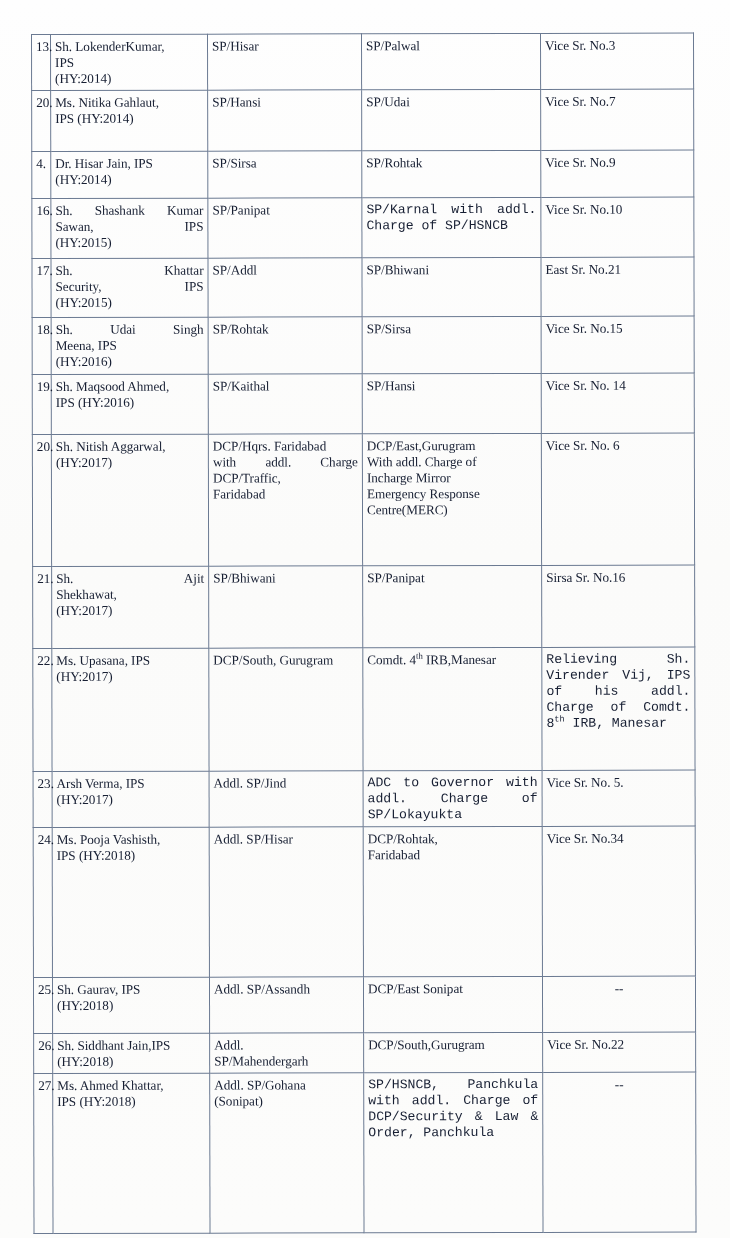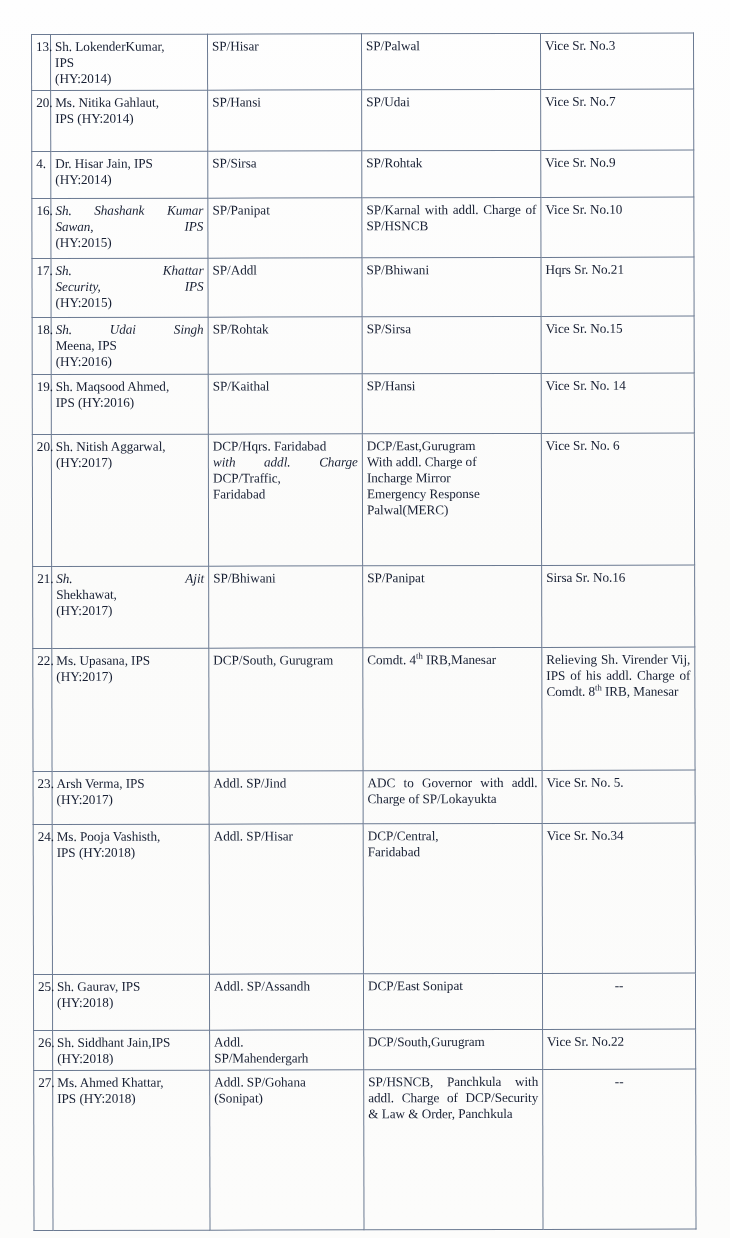--- a/index.html
+++ b/index.html
@@ -66,24 +66,24 @@
   td.sr {
     text-align: left;
     padding-left: 3px;
     padding-right: 1px;
     white-space: nowrap;
   }
 
   .just {
     text-align: justify;
     text-align-last: justify;
-    font-style: italic;
   }
   .just-last-left {
     text-align: justify;
+    font-family: Liberation Mono, monospace;
   }
   .dash {
     text-align: center;
     padding-top: 3px;
   }
   sup {
     font-size: 0.66em;
     vertical-align: super;
     line-height: 0;
   }
@@ -153,21 +153,21 @@
 
       <tr style="height:59px">
         <td class="sr">17.</td>
         <td>
           <span class="ln just">Sh. Khattar</span>
           <span class="ln just">Security, IPS</span>
           <span class="ln">(HY:2015)</span>
         </td>
         <td>SP/Addl</td>
         <td>SP/Bhiwani</td>
-        <td>Hqrs Sr. No.21</td>
+        <td>East Sr. No.21</td>
       </tr>
 
       <tr style="height:52px">
         <td class="sr">18.</td>
         <td>
           <span class="ln just">Sh. Udai Singh</span>
           <span class="ln">Meena, IPS</span>
           <span class="ln">(HY:2016)</span>
         </td>
         <td>SP/Rohtak</td>
@@ -196,21 +196,21 @@
           <span class="ln">DCP/Hqrs. Faridabad</span>
           <span class="ln just">with addl. Charge</span>
           <span class="ln">DCP/Traffic,</span>
           <span class="ln">Faridabad</span>
         </td>
         <td>
           <span class="ln">DCP/East,Gurugram</span>
           <span class="ln">With addl. Charge of</span>
           <span class="ln">Incharge Mirror</span>
           <span class="ln">Emergency Response</span>
-          <span class="ln">Palwal(MERC)</span>
+          <span class="ln">Centre(MERC)</span>
         </td>
         <td>Vice Sr. No. 6</td>
       </tr>
 
       <tr style="height:82px">
         <td class="sr">21.</td>
         <td>
           <span class="ln just">Sh. Ajit</span>
           <span class="ln">Shekhawat,</span>
           <span class="ln">(HY:2017)</span>
@@ -243,21 +243,21 @@
       </tr>
 
       <tr style="height:150px">
         <td class="sr">24.</td>
         <td>
           <span class="ln">Ms. Pooja Vashisth,</span>
           <span class="ln">IPS (HY:2018)</span>
         </td>
         <td>Addl. SP/Hisar</td>
         <td>
-          <span class="ln">DCP/Central,</span>
+          <span class="ln">DCP/Rohtak,</span>
           <span class="ln">Faridabad</span>
         </td>
         <td>Vice Sr. No.34</td>
       </tr>
 
       <tr style="height:56px">
         <td class="sr">25.</td>
         <td>
           <span class="ln">Sh. Gaurav, IPS</span>
           <span class="ln">(HY:2018)</span>

